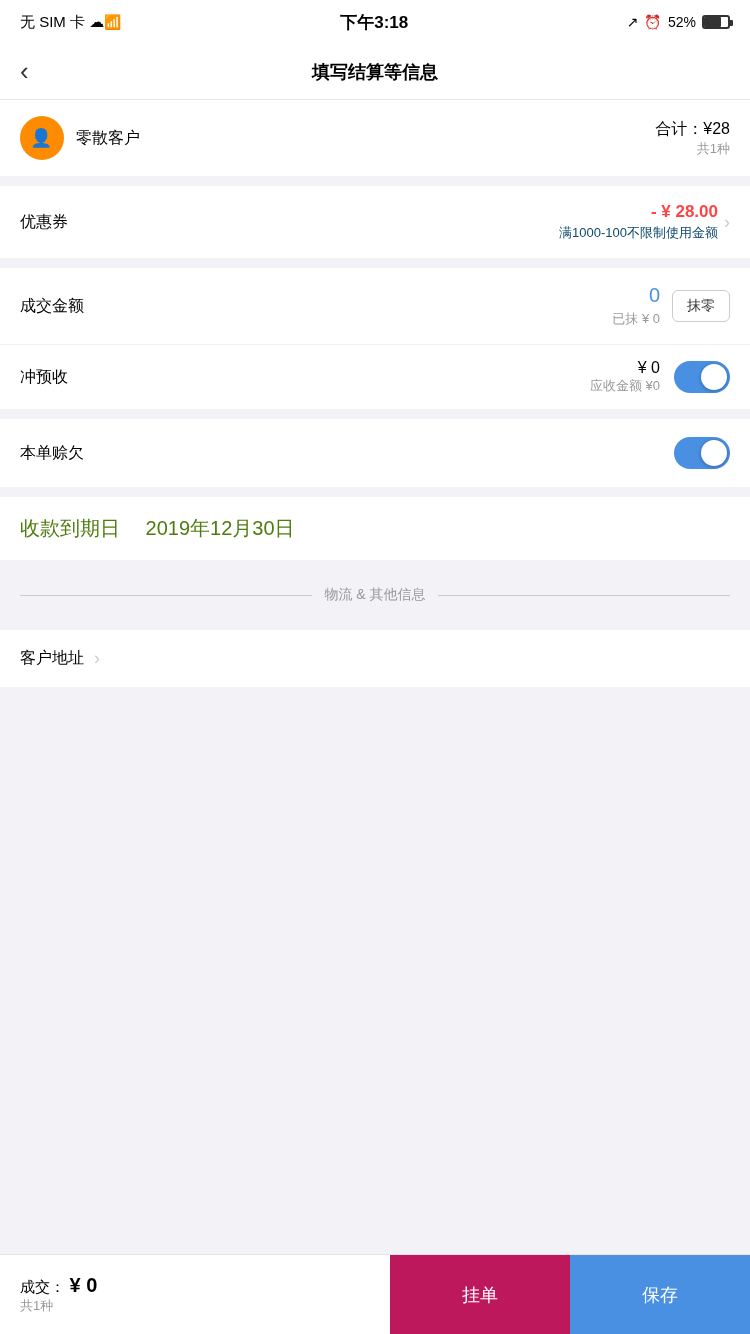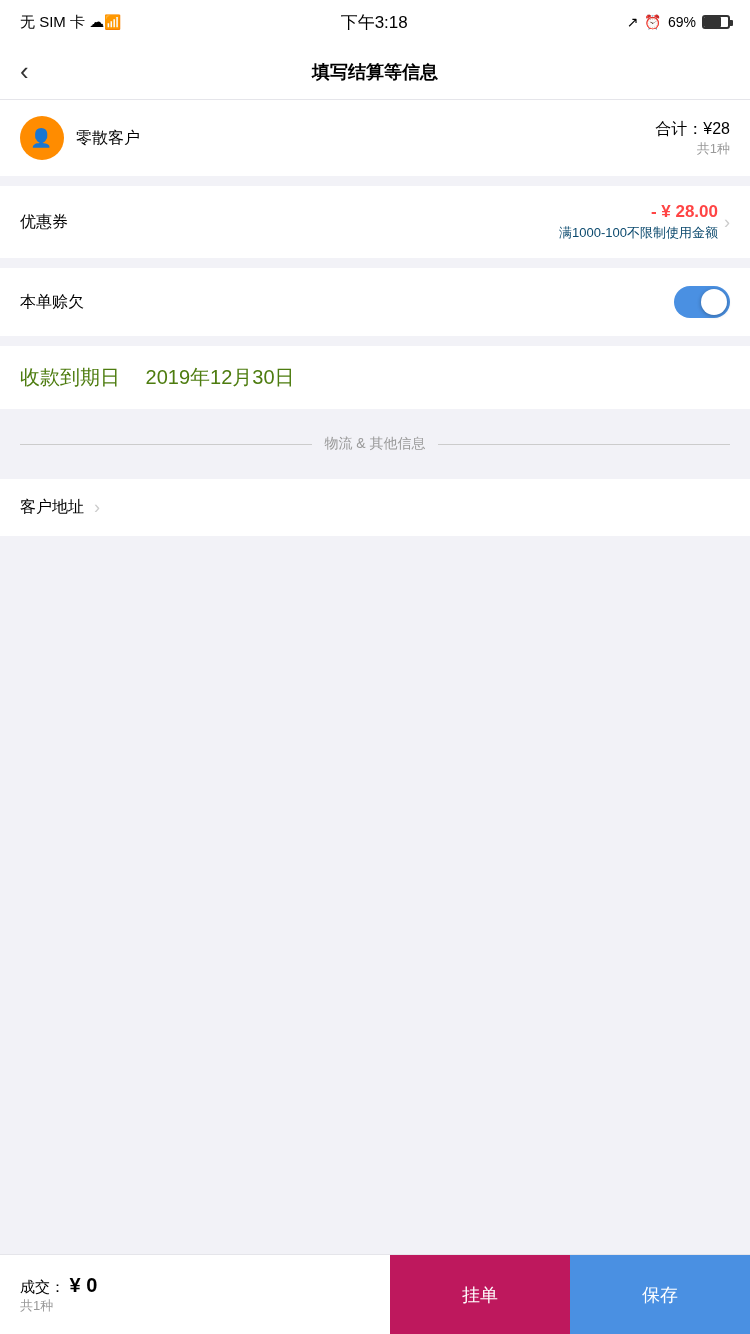--- a/index.html
+++ b/index.html
@@ -18,21 +18,21 @@
       background: #fff;
       height: 44px;
       display: flex;
       align-items: center;
       justify-content: space-between;
       padding: 0 20px;
       font-size: 15px;
       font-weight: 500;
     }
     .status-left { display: flex; align-items: center; gap: 0; }
-    .status-center { font-size: 17px; font-weight: 400; }
+    .status-center { font-size: 17px; font-weight: 700; }
     .status-right { display: flex; align-items: center; gap: 6px; font-size: 14px; }
     .battery-icon {
       width: 28px; height: 14px; border: 2px solid #333; border-radius: 3px;
       position: relative; display: inline-block;
     }
     .battery-icon::after {
       content: ''; position: absolute; right: -5px; top: 3px;
       width: 3px; height: 6px; background: #333; border-radius: 0 1px 1px 0;
     }
     .battery-fill {
@@ -375,21 +375,21 @@
 
 <div class="status-bar">
   <div class="status-left">
     <span>无 SIM 卡 ☁</span>
     <span class="wifi-icon">📶</span>
   </div>
   <div class="status-center">下午3:18</div>
   <div class="status-right">
     <span>↗</span>
     <span>⏰</span>
-    <span>69%</span>
+    <span>52%</span>
     <div class="battery-icon">
       <div class="battery-fill"></div>
     </div>
   </div>
 </div>
 
 <div class="nav-bar">
   <span class="nav-back">‹</span>
   <span class="nav-title">填写结算等信息</span>
 </div>
@@ -413,20 +413,47 @@
     <span class="coupon-label">优惠券</span>
     <div class="coupon-right">
       <div class="coupon-right-col">
         <div class="coupon-discount">- ¥ 28.00</div>
         <div class="coupon-desc">满1000-100不限制使用金额</div>
       </div>
       <span class="coupon-chevron">›</span>
     </div>
   </div>
 
+  <div class="form-card">
+    <div class="form-row">
+      <span class="form-label">成交金额</span>
+      <div class="form-value">
+        <div style="text-align:right;">
+          <div>
+            <input class="amount-input" type="text" value="0" style="">
+          </div>
+          <div class="sub-text">已抹  ¥ 0</div>
+        </div>
+        <button class="round-zero-btn">抹零</button>
+      </div>
+    </div>
+
+    <div class="pre-collect-row">
+      <span class="pre-collect-label">冲预收</span>
+      <div class="pre-collect-right">
+        <div class="pre-collect-amounts">
+          <div class="pre-collect-amount">¥ 0</div>
+          <div class="pre-collect-receivable">应收金额 ¥0</div>
+        </div>
+        <div class="toggle-switch">
+          <div class="toggle-thumb"></div>
+        </div>
+      </div>
+    </div>
+  </div>
 
   <div class="credit-row">
     <span class="credit-label">本单赊欠</span>
     <div class="toggle-switch">
       <div class="toggle-thumb"></div>
     </div>
   </div>
 
   <div class="due-date-row">
     <span>收款到期日</span>

